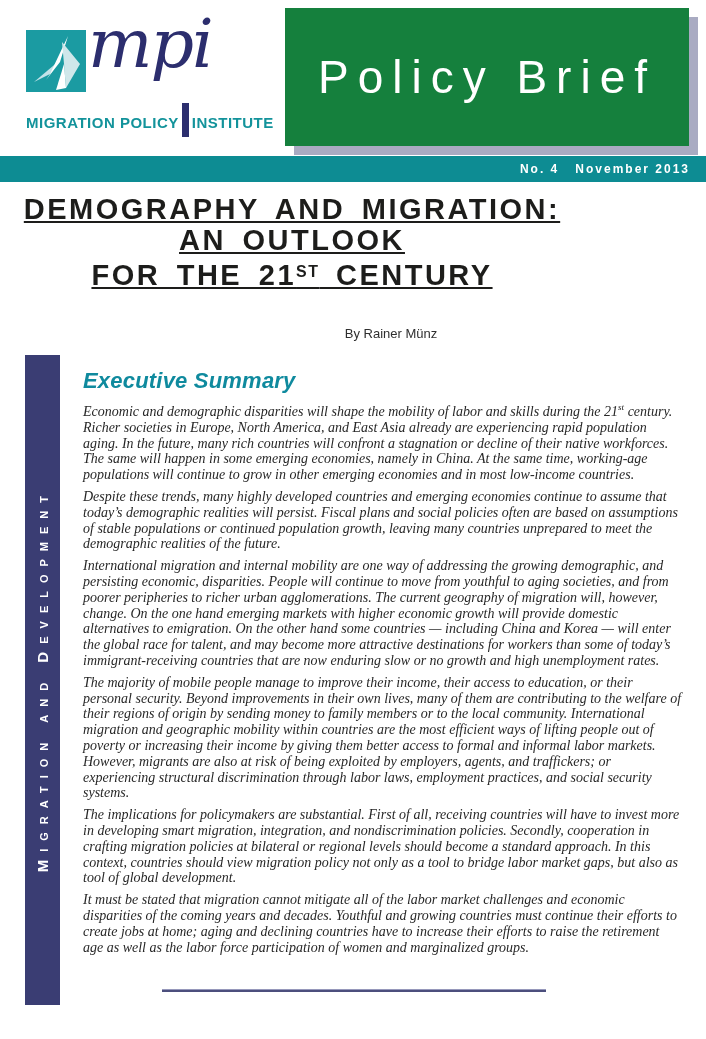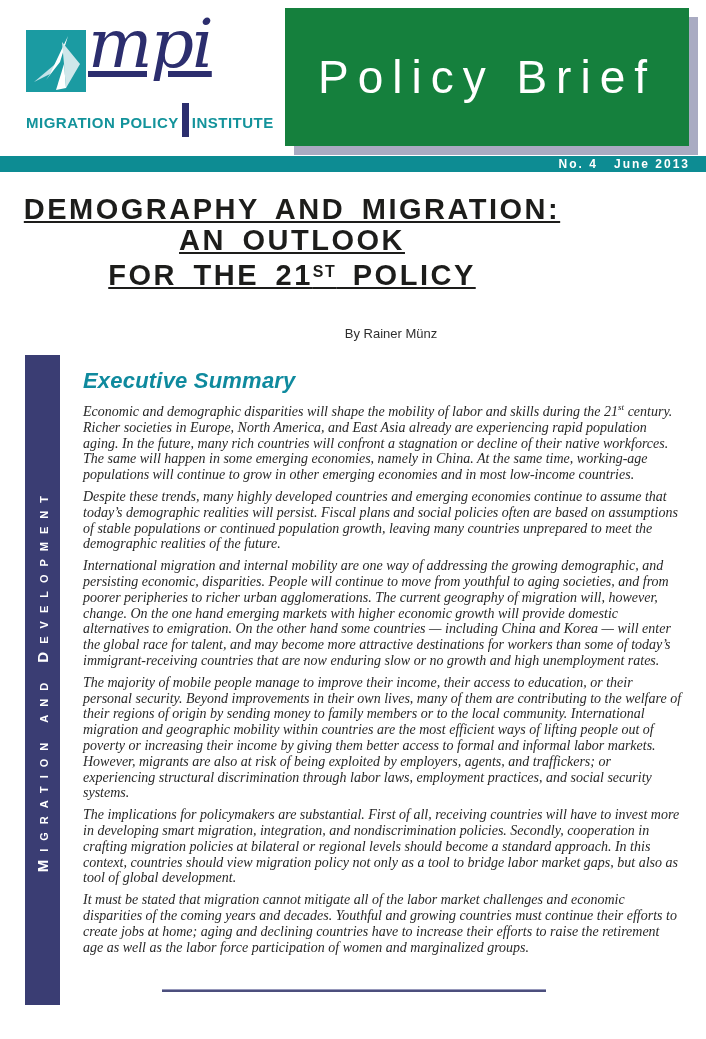--- a/index.html
+++ b/index.html
@@ -4,40 +4,40 @@
 <style>
   html,body{margin:0;padding:0;background:#e8e8e8;}
   .page{
     position:relative;width:706px;height:1039px;background:#ffffff;
     overflow:hidden;font-family:"Liberation Sans",sans-serif;margin:0 auto;
   }
   
   .logo-square{position:absolute;left:26px;top:30px;width:60px;height:62px;}
   .logo-mpi{
     position:absolute;left:88px;top:10px;font-family:"DejaVu Serif",serif;
-    font-style:italic;font-size:68px;line-height:1;color:#2c2e6e;letter-spacing:-2px;text-decoration:underline;
+    font-style:italic;font-size:68px;line-height:1;color:#2c2e6e;letter-spacing:-2px;
   }
   .logo-caps{
     position:absolute;left:26px;top:103px;display:flex;align-items:flex-end;
     font-size:15px;font-weight:bold;letter-spacing:.5px;color:#13939b;white-space:nowrap;
   }
   .logo-caps .descender{
     display:inline-block;width:7px;height:34px;background:#2c2e6e;
     margin:0 3px -6px 3px;align-self:flex-end;
   }
   .banner-shadow{position:absolute;left:294px;top:17px;width:404px;height:138px;background:#a9abc2;}
   .banner{
     position:absolute;left:285px;top:8px;width:404px;height:138px;background:#15803d;
     display:flex;align-items:center;justify-content:center;
   }
   .banner span{
     color:#ffffff;font-size:46px;letter-spacing:9px;font-weight:400;white-space:nowrap;
   }
   .teal-bar{
-    position:absolute;left:0;top:156px;width:706px;height:16px;background:#0d8c93;
+    position:absolute;left:0;top:156px;width:706px;height:26px;background:#0d8c93;
     display:flex;align-items:center;justify-content:flex-end;padding-right:16px;box-sizing:border-box;
   }
   .teal-bar span{color:#fff;font-size:12px;font-weight:bold;letter-spacing:2px;}
   .teal-bar .issue-no{margin-right:16px;}
   
   .doc-title{
     position:absolute;left:0;top:194px;width:584px;text-align:center;color:#1d1d1b;
     font-size:29px;font-weight:bold;letter-spacing:2.5px;word-spacing:6px;line-height:31px;text-decoration:underline;
   }
   .doc-title .sup{font-size:.55em;vertical-align:.5em;letter-spacing:1.5px;}
@@ -92,27 +92,27 @@
       <span>INSTITUTE</span>
     </div>
 
   <div class="banner-shadow"></div>
   <div class="banner">
     <span>Policy Brief</span>
   </div>
 
   <div class="teal-bar">
       <span class="issue-no">No. 4</span>
-      <span>June 2013</span>
+      <span>November 2013</span>
     </div>
 
   <div class="doc-title">
     <div>DEMOGRAPHY AND MIGRATION:</div>
     <div>AN OUTLOOK</div>
-    <div><span>FOR THE 21</span><span class="sup">ST</span><span> POLICY</span></div>
+    <div><span>FOR THE 21</span><span class="sup">ST</span><span> CENTURY</span></div>
   </div>
   <div class="byline">By Rainer Münz</div>
 
   <div class="sidebar">
     <span>Migration and Development</span>
   </div>
 
   <div class="content">
     <h2>Executive Summary</h2>
     <div id="exec-paragraphs">

